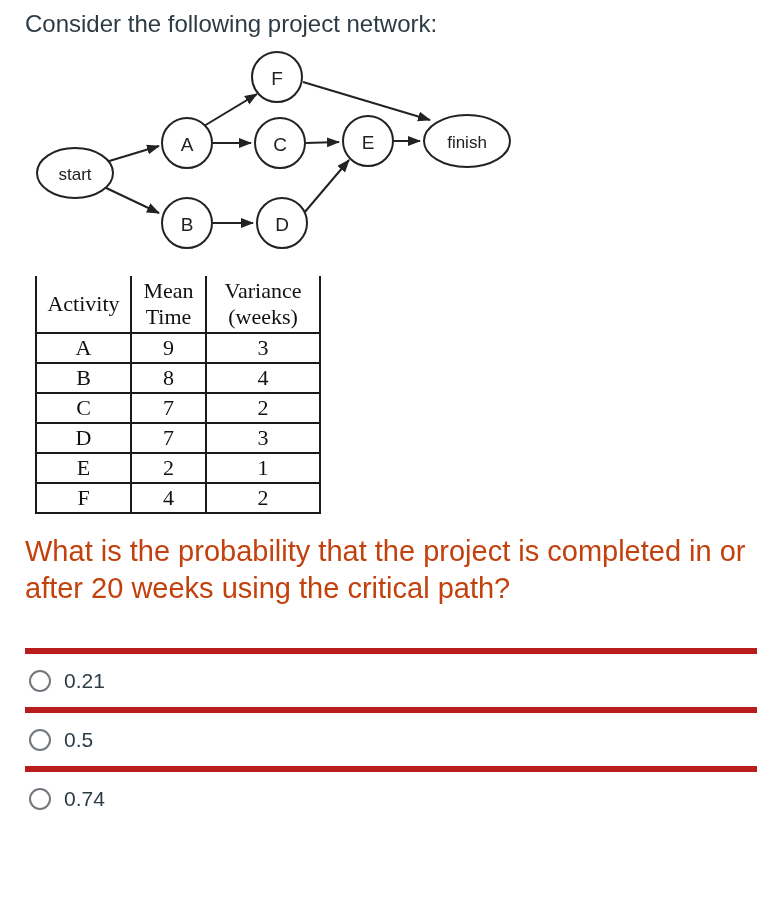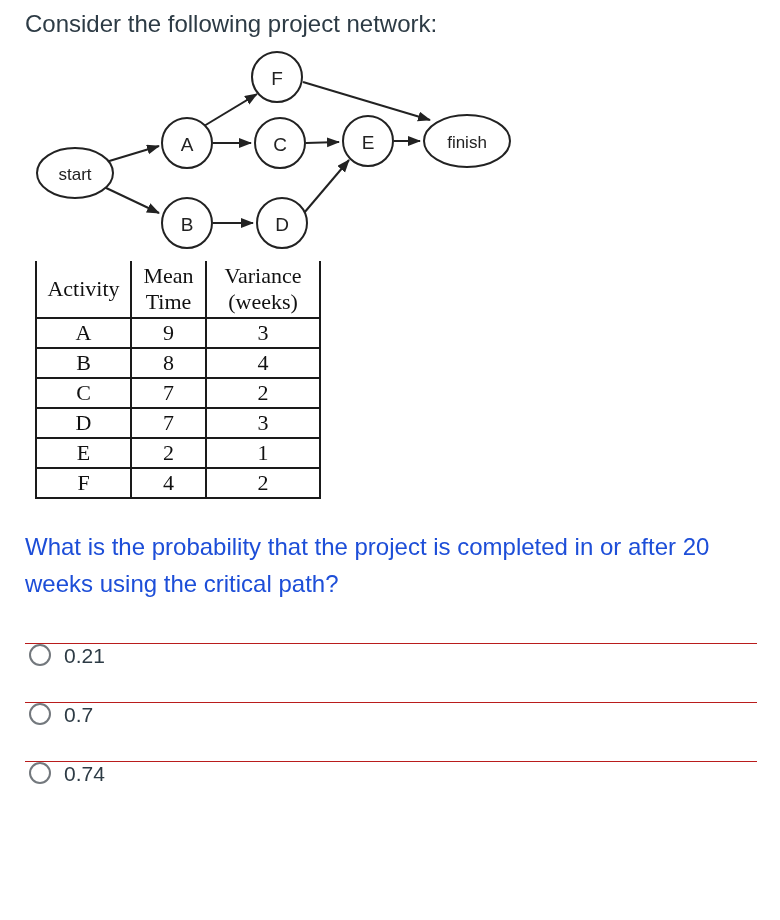--- a/index.html
+++ b/index.html
@@ -22,21 +22,21 @@
   }
 
   .network-figure {
     display: block;
     margin-top: 8px;
   }
 
   .activity-table {
     border-collapse: collapse;
     margin-left: 10px;
-    margin-top: 0px;
+    margin-top: 15px;
     font-family: "Liberation Serif", serif;
     color: #111111;
     table-layout: fixed;
   }
   .activity-table th, .activity-table td {
     border: 2px solid #1a1a1a;
     text-align: center;
     vertical-align: middle;
     font-weight: 400;
   }
@@ -51,36 +51,36 @@
     font-size: 22px;
     height: 30px;
     line-height: 26px;
     padding: 0 4px;
   }
   .col-activity { width: 95px; }
   .col-mean { width: 75px; }
   .col-variance { width: 114px; }
 
   .question-text {
-    margin-top: 29px;
-    font-size: 24px;
+    margin-top: 19px;
+    font-size: 29px;
     line-height: 37px;
     font-weight: 400;
-    color: #1d4ed8;
+    color: #c2410c;
     max-width: 745px;
   }
 
   .options-list {
     margin-top: 41px;
   }
   .option-row {
-    border-top: 1px solid #b91c1c;
+    border-top: 6px solid #b91c1c;
     height: 59px;
     display: flex;
-    align-items: flex-start;
+    align-items: center;
   }
   .radio {
     width: 22px;
     height: 22px;
     border: 2px solid #73787d;
     border-radius: 50%;
     background: #ffffff;
     margin-left: 4px;
     flex: 0 0 auto;
     cursor: pointer;
@@ -201,19 +201,19 @@
 
 <div class="question-text">What is the probability that the project is completed in or after 20 weeks using the critical path?</div>
 
 <div class="options-list">
   <div class="option-row">
     <span class="radio"></span>
     <span class="option-label">0.21</span>
   </div>
   <div class="option-row">
     <span class="radio"></span>
-    <span class="option-label">0.7</span>
+    <span class="option-label">0.5</span>
   </div>
   <div class="option-row">
     <span class="radio"></span>
     <span class="option-label">0.74</span>
   </div>
 </div>
 
 </body></html>

